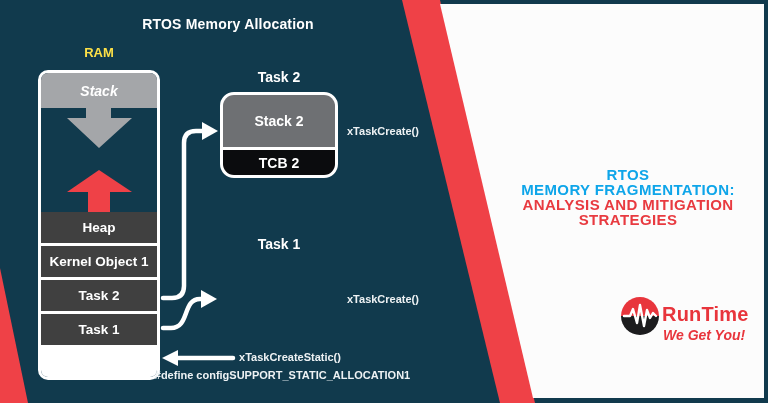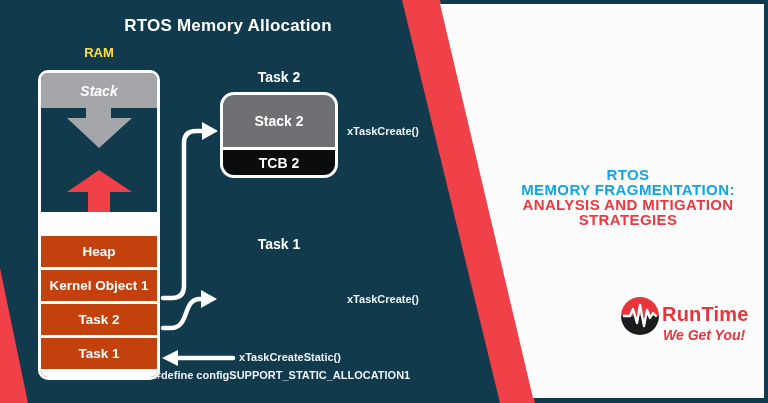--- a/index.html
+++ b/index.html
@@ -6,33 +6,33 @@
   #stage {
     position:relative; width:768px; height:403px; overflow:hidden;
     background:#113a4d;
     font-family:"Liberation Sans", sans-serif;
   }
   svg { display:block; }
   .abs { position:absolute; }
 
   
   .l-title { left:98px; top:16px; width:260px; text-align:center; white-space:nowrap;
-             color:#ffffff; font-size:17px; font-weight:700; letter-spacing:.2px; }
+             color:#ffffff; font-size:14px; font-weight:700; letter-spacing:.2px; }
   .ram-label { left:38px; top:45px; width:122px; text-align:center;
                color:#fde047; font-size:13px; font-weight:700; }
   .ram-box { left:38px; top:70px; width:122px; height:310px; box-sizing:border-box;
              border:3px solid #ffffff; border-radius:10px; overflow:hidden; }
   .ram-stack { position:absolute; left:0; top:0; width:116px; height:35px; background:#a4a6a9;
                display:flex; align-items:center; justify-content:center;
                color:#ffffff; font-size:14px; font-weight:700;font-style:italic; }
   .ram-arrows { position:absolute; left:0; top:0; }
   .ram-lower { position:absolute; left:0; top:139px; width:116px; height:165px; background:#ffffff; }
   .sec { position:absolute; left:0; width:116px; height:31px; display:flex; align-items:center;
          justify-content:center; color:#ffffff; font-size:13.5px; font-weight:700; }
-  .sec.red { background:#c2410c;margin-top:24px; }
+  .sec.red { background:#404040; }
   .sec.black { background:#1e2024; }
 
   .task-label { width:118px; text-align:center; color:#ffffff; font-size:14px; font-weight:700; }
   .task-box { width:118px; height:86px; box-sizing:border-box; border:3px solid #ffffff;
               border-radius:14px; background:#ffffff; overflow:hidden; }
   .tstack { height:52px; margin-bottom:3px; background:#6e7073; display:flex; align-items:center;
             justify-content:center; color:#ffffff; font-size:14px; font-weight:700; }
   .ttcb { height:25px; background:#0b0c0e; display:flex; align-items:center; justify-content:center;
           color:#ffffff; font-size:14px; font-weight:700; }
   .annot { color:#eef2f4; font-size:11px; font-weight:700; white-space:nowrap; }

